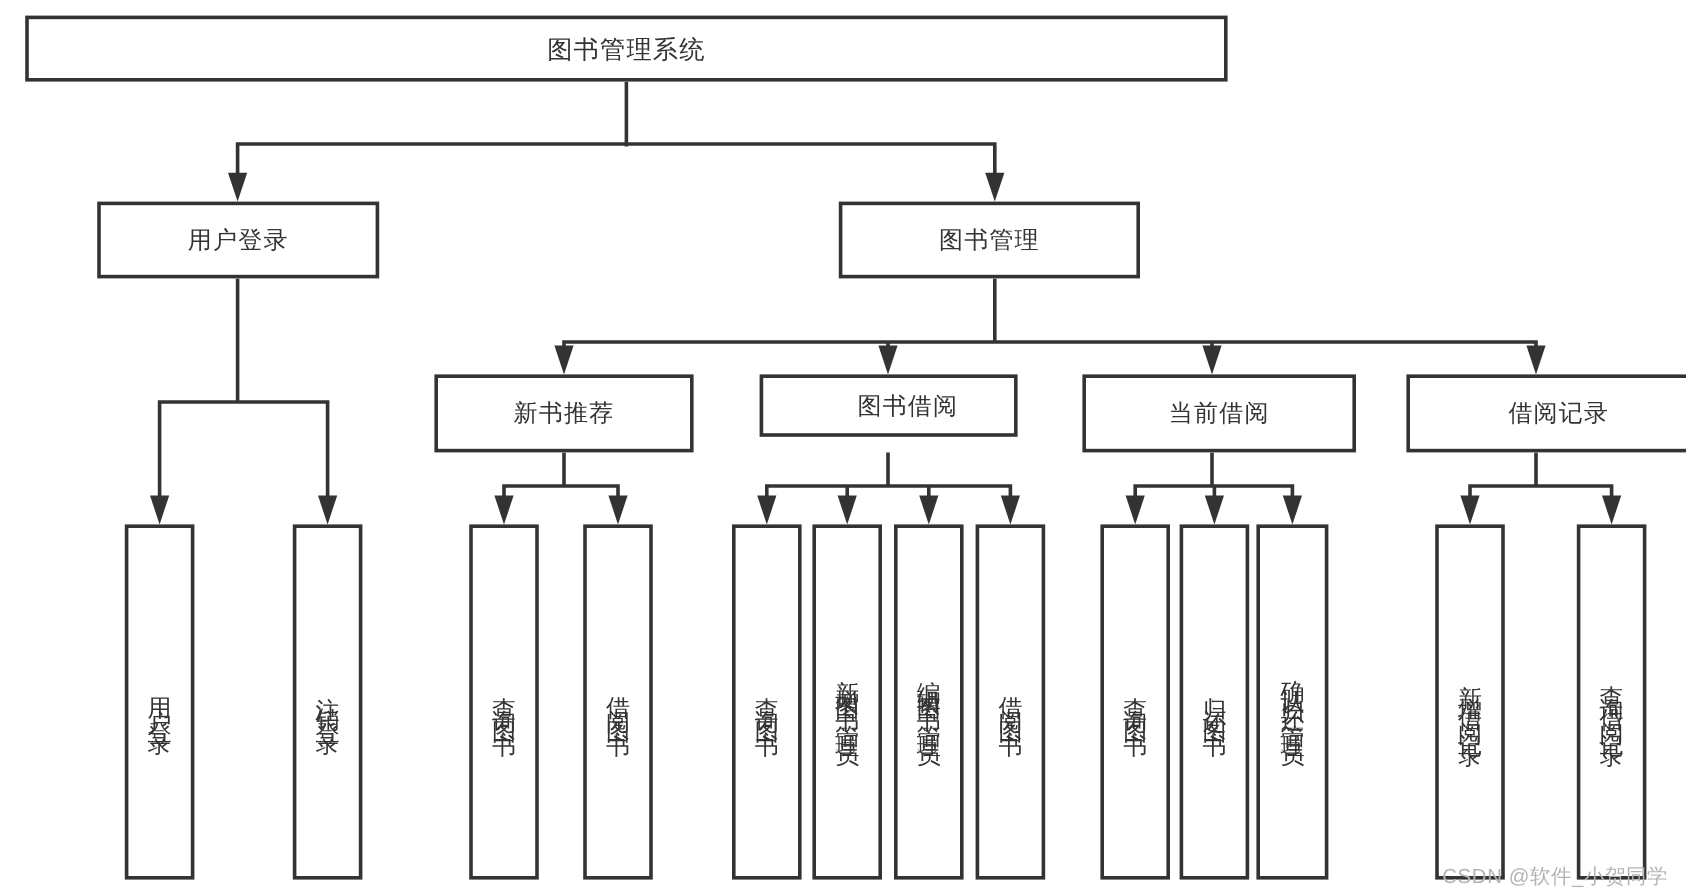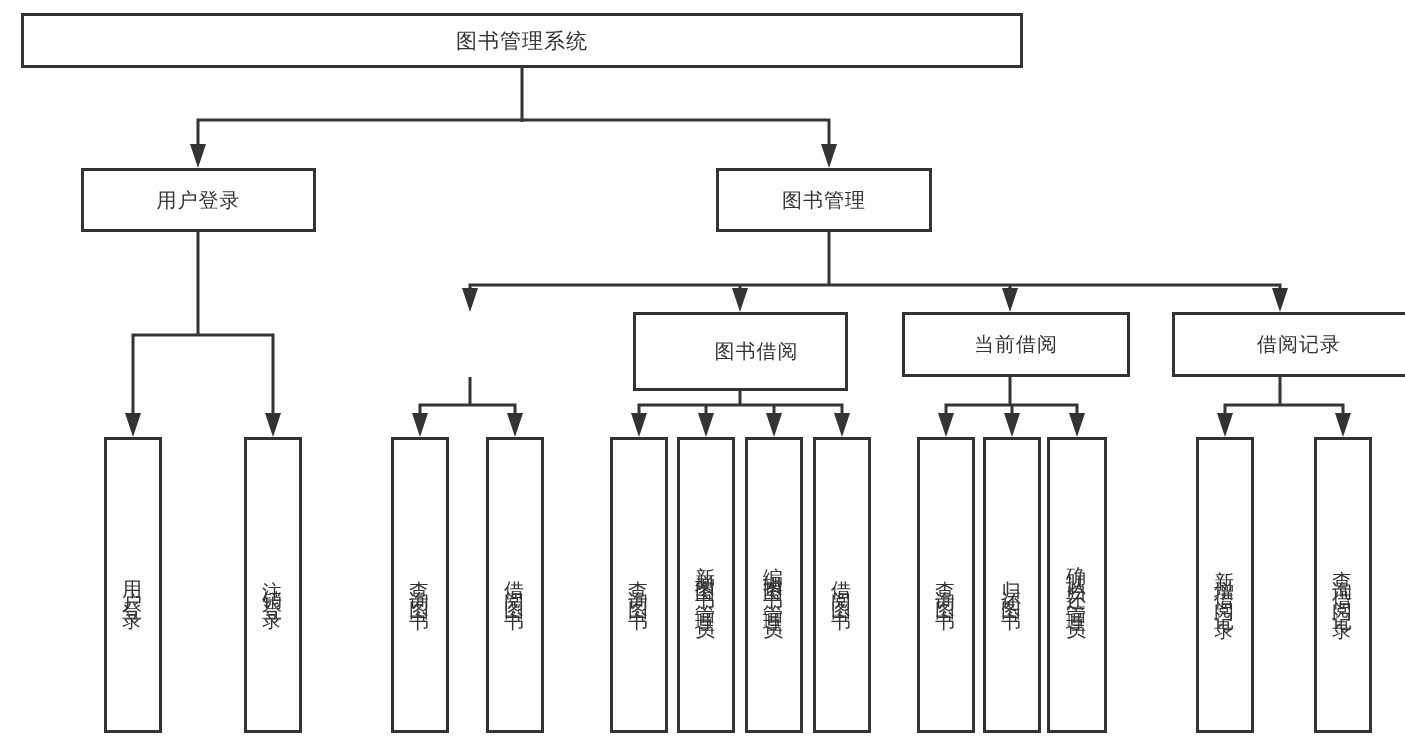--- a/index.html
+++ b/index.html
@@ -105,25 +105,28 @@
     </g>
   </svg>
 
   <div class="hbox" style="left:21px; top:13px; width:1002px; height:55px; font-size:21px;">
     <span>图书管理系统</span>
   </div>
 
   <div class="hbox" style="left:81px; top:168px; width:235px; height:64px;">
     <span>用户登录</span>
   </div>
-  <div class="hbox" style="left:716px; top:168px; width:216px; height:64px;">
+  <div class="hbox" style="left:699px; top:168px; width:251px; height:64px;">
     <span>图书管理</span>
   </div>
 
-  <div class="hbox" style="left:633px; top:312px; width:215px; height:79px;padding-left:32px;">
+  <div class="hbox" style="left:362px; top:312px; width:216px; height:65px;">
+    <span>新书推荐</span>
+  </div>
+  <div class="hbox" style="left:633px; top:312px; width:215px; height:52px;padding-left:32px;">
     <span>图书借阅</span>
   </div>
   <div class="hbox" style="left:902px; top:312px; width:228px; height:65px;">
     <span>当前借阅</span>
   </div>
   <div class="hbox" style="left:1172px; top:312px; width:254px; height:65px;">
     <span>借阅记录</span>
   </div>
 
   <div class="vbox" style="left:104px;">
@@ -163,14 +166,15 @@
     <span class="vtext" style="letter-spacing:0.38em;">确认归还（管理员）</span>
   </div>
 
   <div class="vbox" style="left:1196px;">
     <span class="vtext">新增借阅记录</span>
   </div>
   <div class="vbox" style="left:1314px;">
     <span class="vtext">查询借阅记录</span>
   </div>
 
+  <div class="watermark">CSDN @软件_小贺同学</div>
 
 </div>
 
 </body></html>

